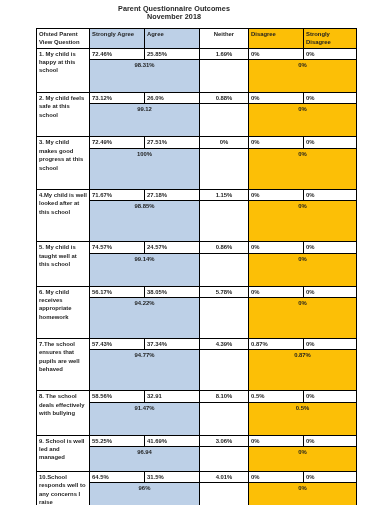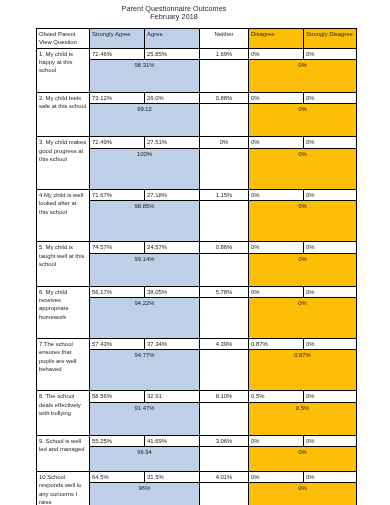--- a/index.html
+++ b/index.html
@@ -13,20 +13,21 @@
     font-family: "Liberation Sans", sans-serif;
     color: #1a1a1a;
     overflow: hidden;
   }
   .page {
     position: relative;
     width: 348px;
     height: 505px;
     box-sizing: border-box;
     padding: 0;
+    font-weight: bold;
   }
   .title-block {
     text-align: center;
     padding-top: 5px;
     line-height: 1.18;
   }
   .title-line {
     font-size: 7.2px;
     letter-spacing: 0.01em;
     color: #262626;
@@ -71,21 +72,21 @@
   .tall-amber { height: 30px; }
   .val { white-space: nowrap; }
 </style>
 </head>
 <body>
 
 <div class="page">
 
   <div class="title-block">
     <div class="title-line">Parent Questionnaire Outcomes</div>
-    <div class="title-line">February 2018</div>
+    <div class="title-line">November 2018</div>
   </div>
 
   <div class="table-wrap">
     <table class="q-table">
       <colgroup>
         <col class="c-q">
           <col class="c-sa">
           <col class="c-a">
           <col class="c-n">
           <col class="c-d">

